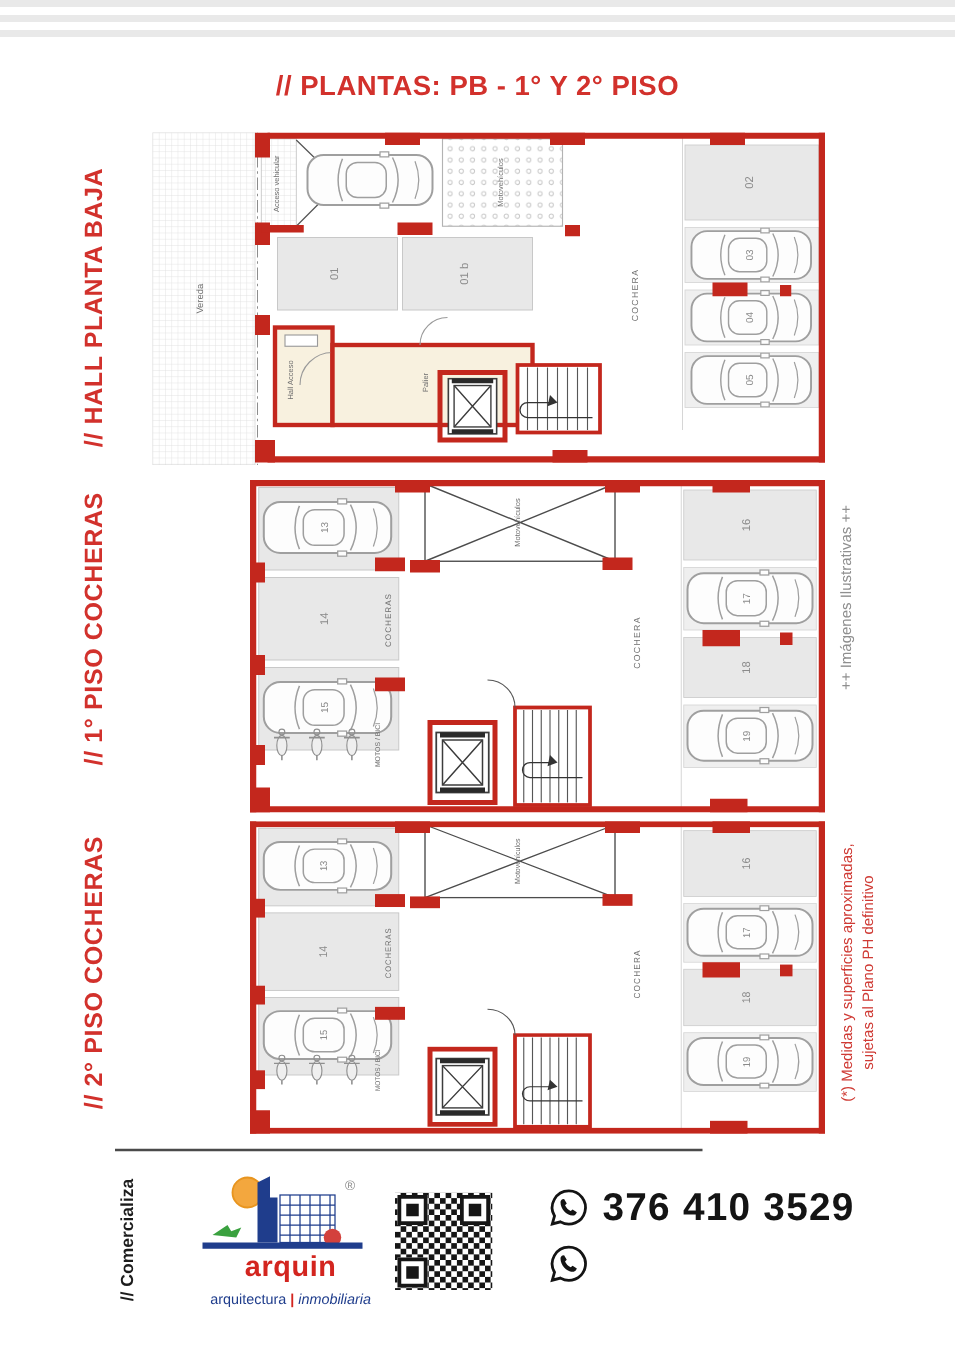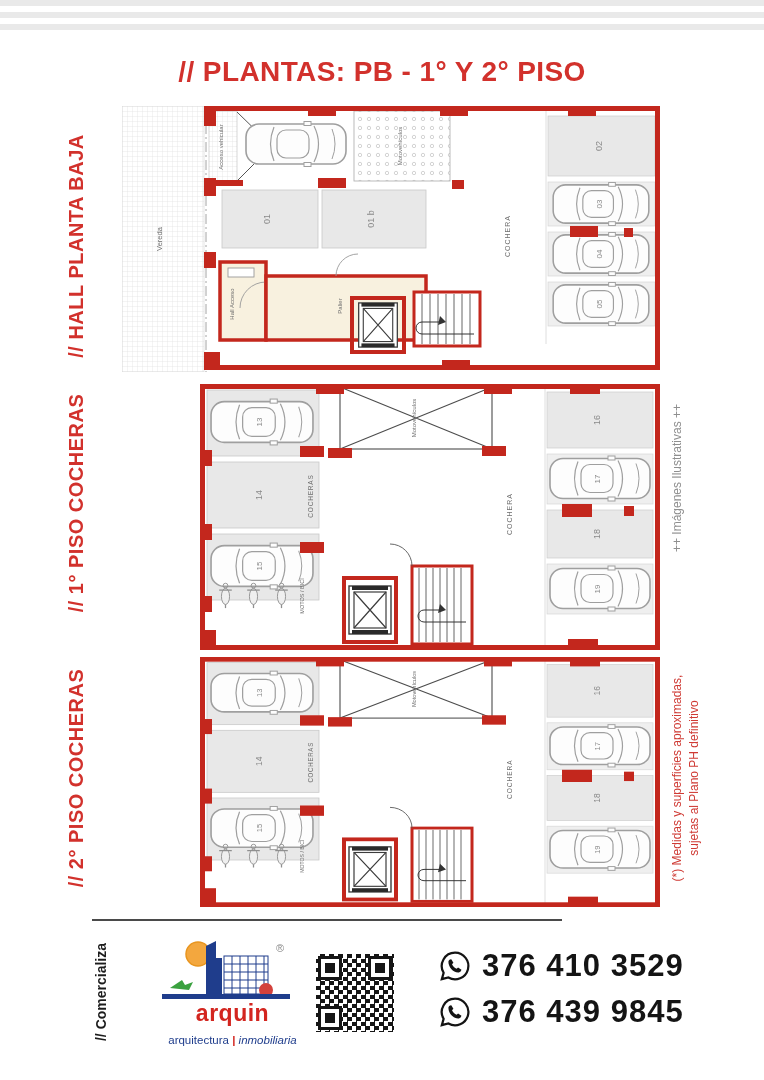--- a/index.html
+++ b/index.html
@@ -3,21 +3,21 @@
 <meta charset="utf-8">
 <style>
   html,body{margin:0;padding:0;background:#fff;}
   #page{position:relative;width:764px;height:1080px;background:#fff;overflow:hidden;
         font-family:"Liberation Sans",sans-serif;}
   .rot{position:absolute;transform:translate(-50%,-50%) rotate(-90deg);white-space:nowrap;}
   .planlabel{color:#d2312c;font-weight:bold;font-size:20px;letter-spacing:.5px;}
   #topstripes{position:absolute;left:0;top:0;width:764px;height:34px;
     background:repeating-linear-gradient(#e9e9e9 0 6px,#ffffff 6px 12px);}
   #title{position:absolute;left:0;top:56px;width:764px;text-align:center;
-    color:#d2312c;font-weight:bold;font-size:28px;letter-spacing:.4px;}
+    color:#d2312c;font-weight:bold;font-size:22px;letter-spacing:.4px;}
   .note-gray{color:#8f8f8f;font-size:12px;}
   .note-red{color:#cf3a34;font-size:12px;text-align:center;line-height:1.4;}
   #divider{position:absolute;left:92px;top:919px;width:470px;border-top:2px solid #4a4a4a;}
   #comercializa{color:#1c1c1c;font-size:14px;font-weight:600;}
   
   #logoblock{position:absolute;left:140px;top:938px;width:185px;height:118px;}
   #brandword{position:absolute;left:0;top:62px;width:185px;text-align:center;
      color:#d3251f;font-weight:bold;font-size:23px;letter-spacing:.5px;}
   #brandsub{position:absolute;left:0;top:96px;width:185px;text-align:center;font-size:11.5px;}
   #brandsub .s1{color:#1f3d8c;text-align:center;}
@@ -416,16 +416,15 @@
       <path d="M16 3.5a12.5 12.5 0 0 0-10.7 18.9L3.6 28.4l6.2-1.6A12.5 12.5 0 1 0 16 3.5z" fill="none" stroke="#141414" stroke-width="2.1"></path>
       <path d="M11.2 9.8c-.8.4-1.4 1.3-1.4 2.3 0 4.9 4.2 10 9.2 10 1 0 2-.5 2.5-1.4l.6-1.2-3.2-2-1.4 1.2c-1.9-.9-3.4-2.5-4.3-4.4l1.3-1.3-2-3.4z" fill="#141414"></path>
     </svg>
     <span class="phone-num">376 410 3529</span>
   </div>
   <div class="phone-row" style="top:994px;">
     <svg width="34" height="34" viewBox="0 0 32 32">
       <path d="M16 3.5a12.5 12.5 0 0 0-10.7 18.9L3.6 28.4l6.2-1.6A12.5 12.5 0 1 0 16 3.5z" fill="none" stroke="#141414" stroke-width="2.1"></path>
       <path d="M11.2 9.8c-.8.4-1.4 1.3-1.4 2.3 0 4.9 4.2 10 9.2 10 1 0 2-.5 2.5-1.4l.6-1.2-3.2-2-1.4 1.2c-1.9-.9-3.4-2.5-4.3-4.4l1.3-1.3-2-3.4z" fill="#141414"></path>
     </svg>
-    <span class="phone-num">376 439 9845</span>
   </div>
 
 </div>
 
 </body></html>

